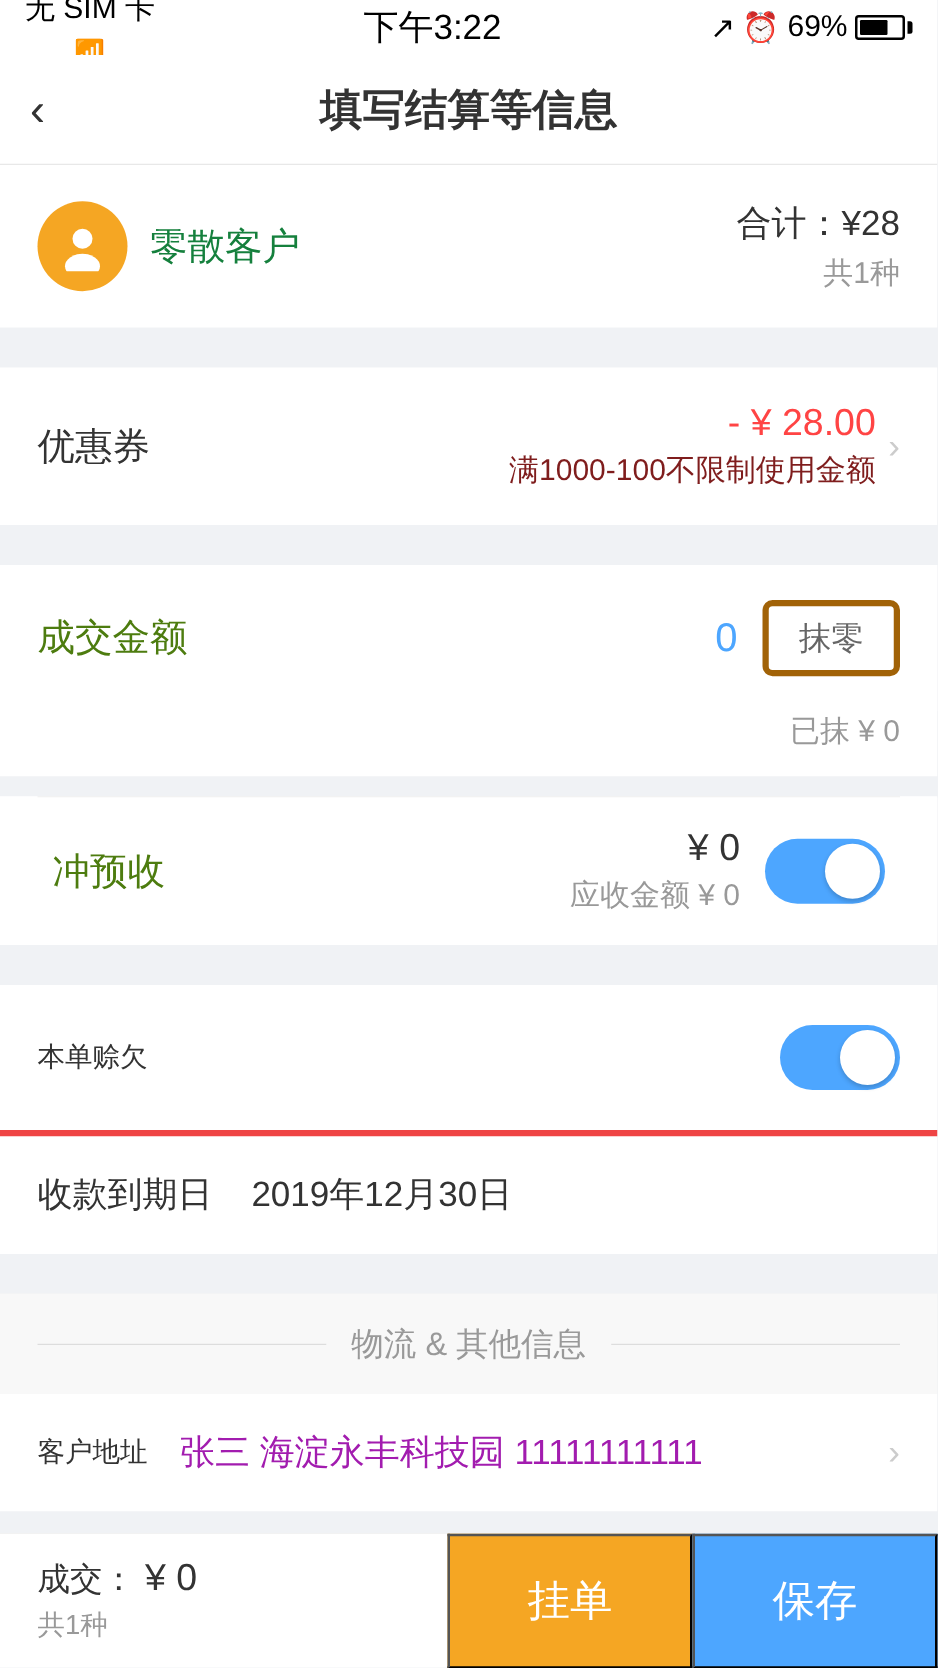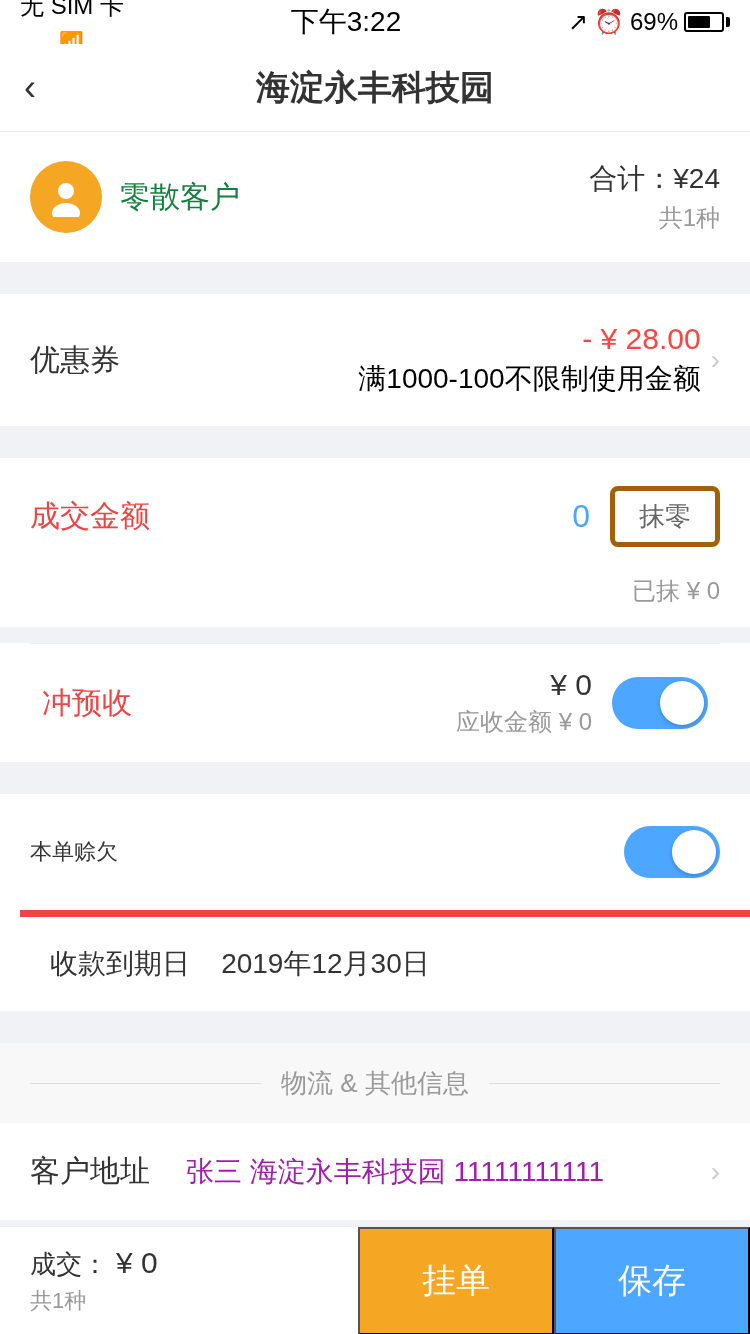--- a/index.html
+++ b/index.html
@@ -153,40 +153,40 @@
     }
     .coupon-value {
       text-align: right;
     }
     .coupon-discount {
       font-size: 30px;
       color: #ff4444;
       font-weight: 500;
     }
     .coupon-desc {
-      font-size: 28px;
-      color: #000000;
+      font-size: 24px;
+      color: #7f1d1d;
       margin-top: 4px;
     }
     .chevron-right {
       font-size: 28px;
       color: #ccc;
     }
 
     
     .form-row {
       display: flex;
       align-items: center;
       justify-content: space-between;
       padding: 28px 30px;
       background: #fff;
     }
     .form-label {
       font-size: 30px;
-      color: #ef4444;
+      color: #4d7c0f;
     }
     .form-right {
       display: flex;
       align-items: center;
       gap: 20px;
     }
     .amount-input {
       font-size: 32px;
       color: #4da6ff;
       min-width: 40px;
@@ -269,22 +269,21 @@
       background: #fff;
     }
     .debt-label {
       font-size: 22px;
       color: #333;
     }
 
     .due-date-row {
       padding: 28px 30px;
       background: #fff;
-      border-top: 7px solid #ef4444;
-      margin-left: 20px;
+      border-top: 5px solid #ef4444;
     }
     .due-date-text {
       font-size: 28px;
       color: #333;
     }
 
     
     .logistics-header {
       height: 80px;
       background: #f8f8f8;
@@ -314,24 +313,24 @@
 
     
     .address-row {
       display: flex;
       align-items: center;
       padding: 28px 30px;
       background: #fff;
       cursor: pointer;
     }
     .address-label {
-      font-size: 30px;
+      font-size: 22px;
       color: #333;
       flex-shrink: 0;
-      margin-right: 36px;
+      margin-right: 26px;
     }
     .address-value {
       font-size: 28px;
       color: #a21caf;
       flex: 1;
     }
     .address-chevron {
       font-size: 28px;
       color: #ccc;
       margin-left: 10px;
@@ -410,38 +409,38 @@
       <div class="battery-body">
         <div class="battery-fill"></div>
       </div>
       <div class="battery-tip"></div>
     </div>
   </div>
 </div>
 
 <div class="nav-bar">
   <span class="nav-back">‹</span>
-  <span class="nav-title">海淀永丰科技园</span>
+  <span class="nav-title">填写结算等信息</span>
 </div>
 
 <div class="content">
 
   <div class="card">
     <div class="customer-row">
       <div class="customer-left">
         <div class="avatar">
           <svg width="40" height="40" viewBox="0 0 40 40">
             <circle cx="20" cy="14" r="8" fill="#fff"></circle>
             <ellipse cx="20" cy="36" rx="14" ry="10" fill="#fff"></ellipse>
           </svg>
         </div>
         <span class="customer-name">零散客户</span>
       </div>
       <div class="customer-right">
-        <div class="total-amount">合计：¥24</div>
+        <div class="total-amount">合计：¥28</div>
         <div class="total-count">共1种</div>
       </div>
     </div>
   </div>
 
   <div class="section-divider"></div>
 
   <div class="card">
     <div class="coupon-row">
       <span class="coupon-label">优惠券</span>

